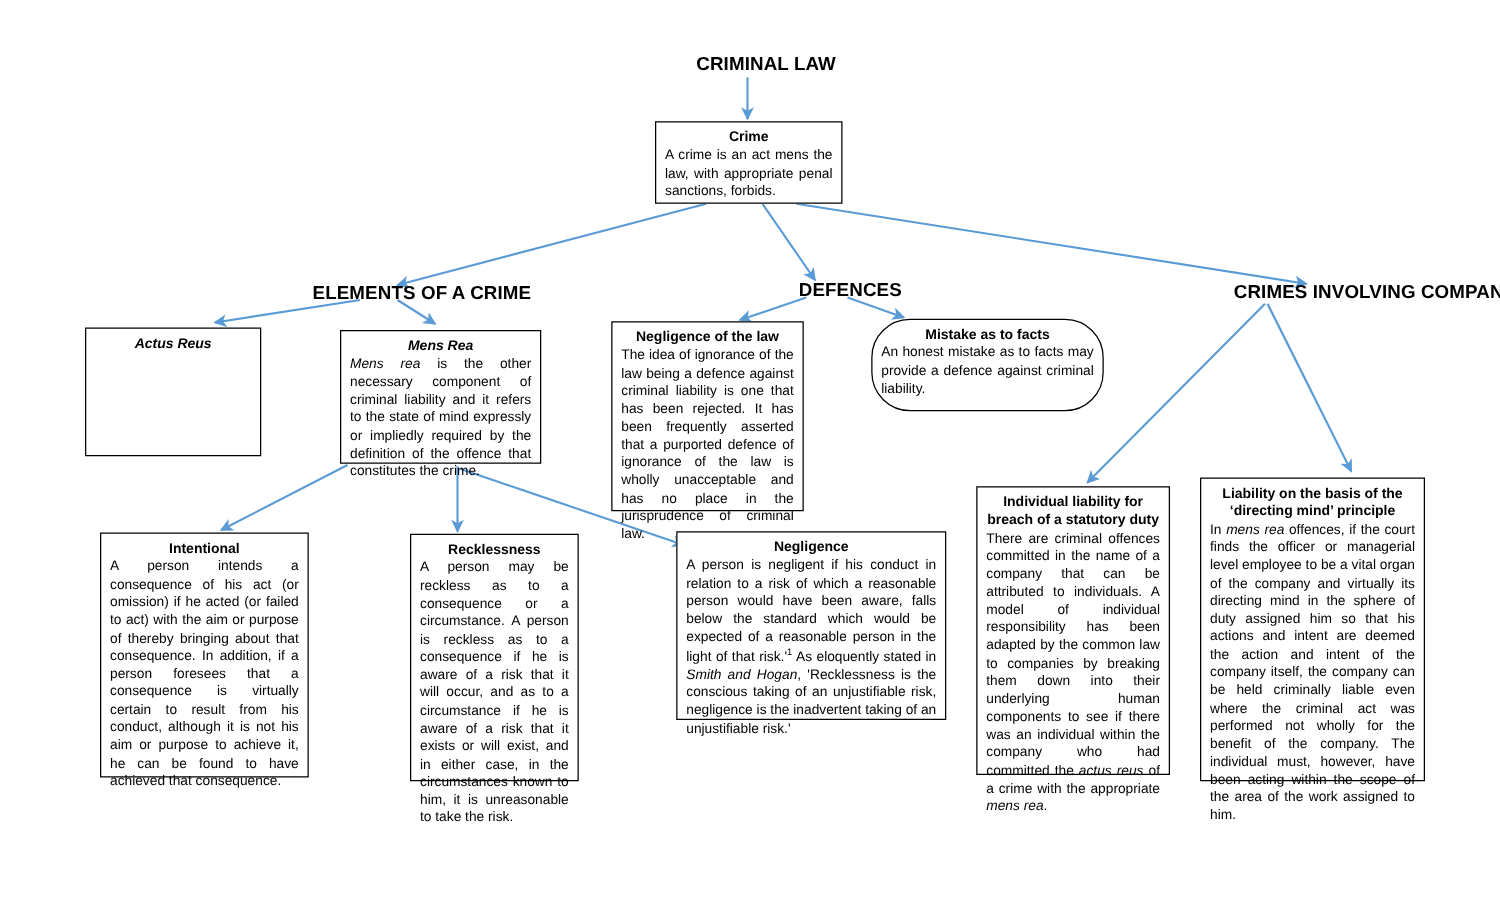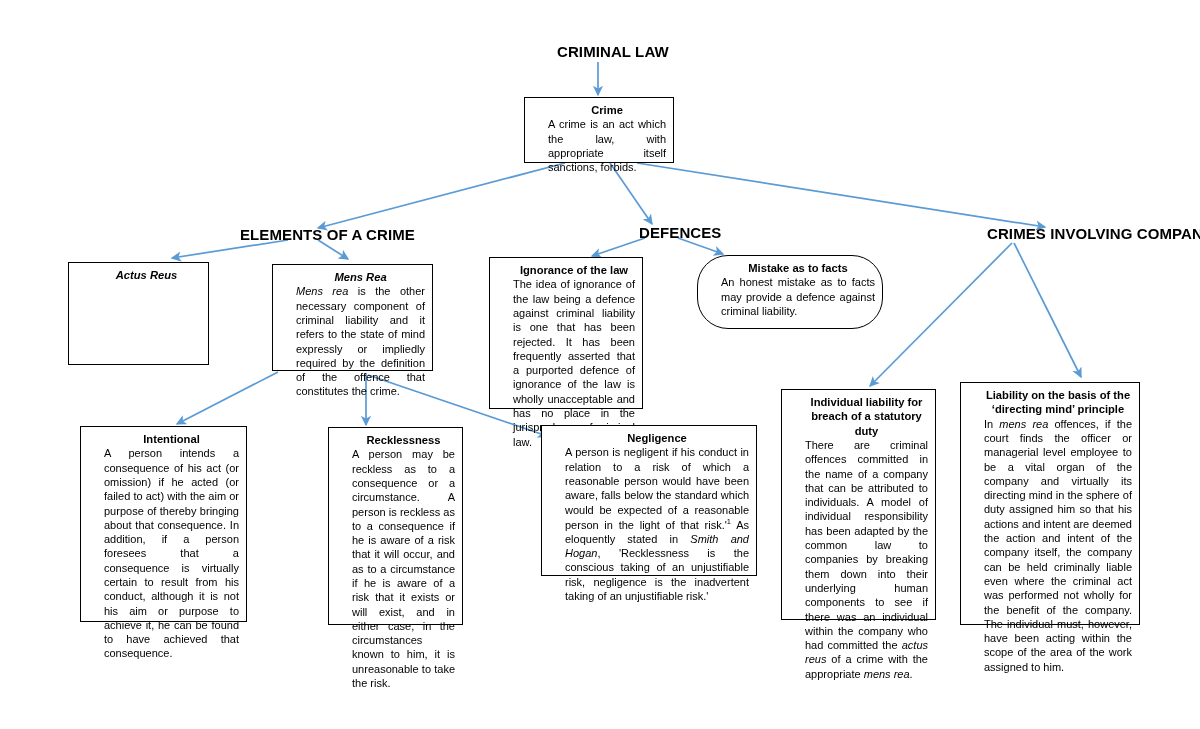--- a/index.html
+++ b/index.html
@@ -30,21 +30,21 @@
     color: #000000;
     letter-spacing: 0.1px;
     white-space: nowrap;
     line-height: 1.1;
   }
   .box {
     position: absolute;
     border: 1.6px solid #000000;
     background: #ffffff;
     box-sizing: border-box;
-    padding: 5px 7px 4px 23px;
+    padding: 5px 7px 4px 7px;
     color: #000000;
   }
   .box-title {
     font-weight: bold;
     font-size: 11.2px;
     text-align: center;
     line-height: 1.28;
     margin-bottom: 0px;
   }
   .box-title.ital {
@@ -91,38 +91,38 @@
 
       <line x1="1012" y1="243" x2="870" y2="386"></line>
       <line x1="1014" y1="243" x2="1081" y2="377"></line>
     </g>
   </svg>
 
   <div class="node-label" style="left:557px; top:44px;">CRIMINAL LAW</div>
 
   <div class="box" style="left:524px; top:97px; width:150px; height:66px;">
     <div class="box-title">Crime</div>
-    <div class="box-body">A crime is an act which the law, with appropriate itself sanctions, forbids.</div>
+    <div class="box-body">A crime is an act mens the law, with appropriate penal sanctions, forbids.</div>
   </div>
 
-  <div class="node-label" style="left:226px; top:227px;padding-left:14px;">ELEMENTS OF A CRIME</div>
+  <div class="node-label" style="left:236px; top:227px;padding-left:14px;">ELEMENTS OF A CRIME</div>
   <div class="node-label" style="left:639px; top:225px;">DEFENCES</div>
   <div class="node-label" style="left:987px; top:226px;">CRIMES INVOLVING COMPANIES</div>
 
   <div class="box" style="left:68px; top:262px; width:141px; height:103px;">
     <div class="box-title ital">Actus Reus</div>
   </div>
 
   <div class="box" style="left:272px; top:264px; width:161px; height:107px;">
     <div class="box-title ital">Mens Rea</div>
     <div class="box-body"><i>Mens rea</i> is the other necessary component of criminal liability and it refers to the state of mind expressly or impliedly required by the definition of the offence that constitutes the crime.</div>
   </div>
 
   <div class="box" style="left:489px; top:257px; width:154px; height:152px;">
-    <div class="box-title">Ignorance of the law</div>
+    <div class="box-title">Negligence of the law</div>
     <div class="box-body">The idea of ignorance of the law being a defence against criminal liability is one that has been rejected. It has been frequently asserted that a purported defence of ignorance of the law is wholly unacceptable and has no place in the jurisprudence of criminal law.</div>
   </div>
 
   <div class="box" style="left:697px; top:255px; width:186px; height:74px;border-radius:31px;">
     <div class="box-title">Mistake as to facts</div>
     <div class="box-body">An honest mistake as to facts may provide a defence against criminal liability.</div>
   </div>
 
   <div class="box" style="left:80px; top:426px; width:167px; height:196px;">
     <div class="box-title">Intentional</div>

